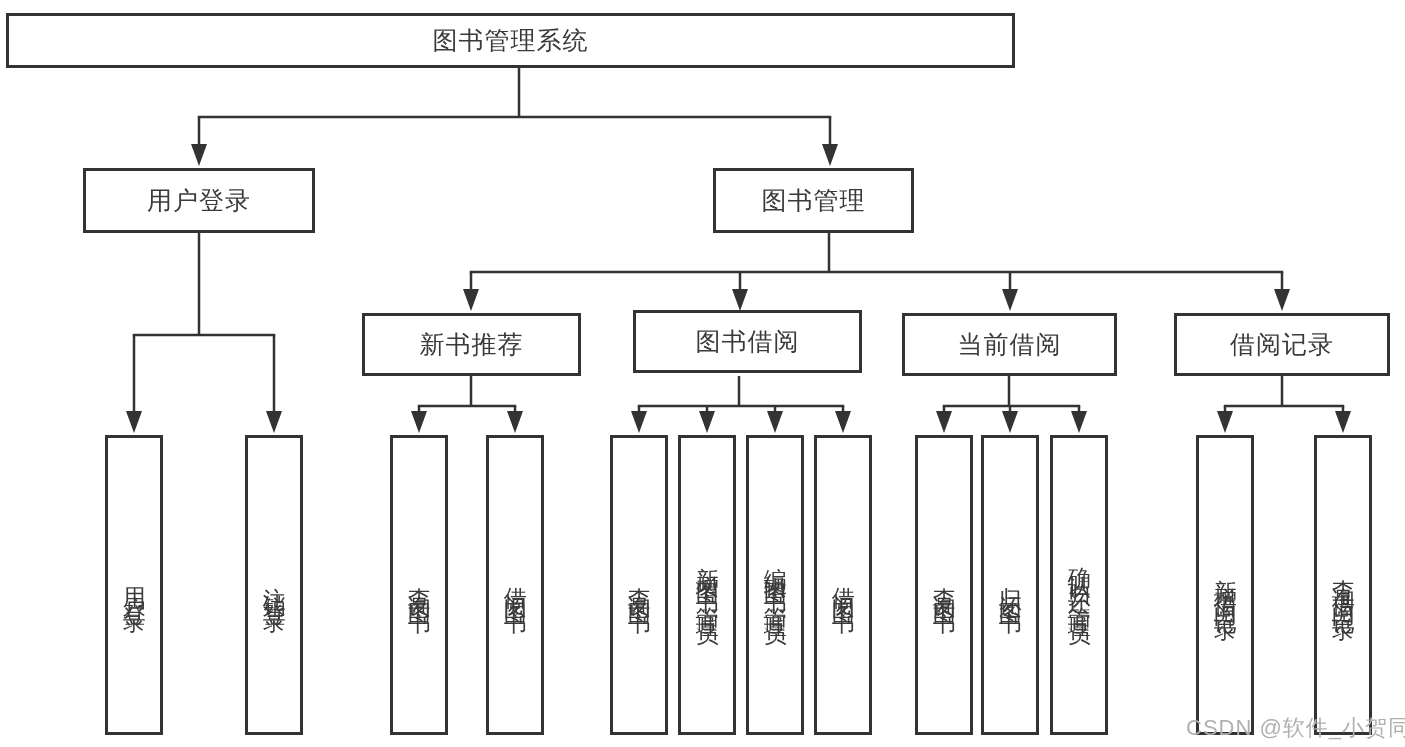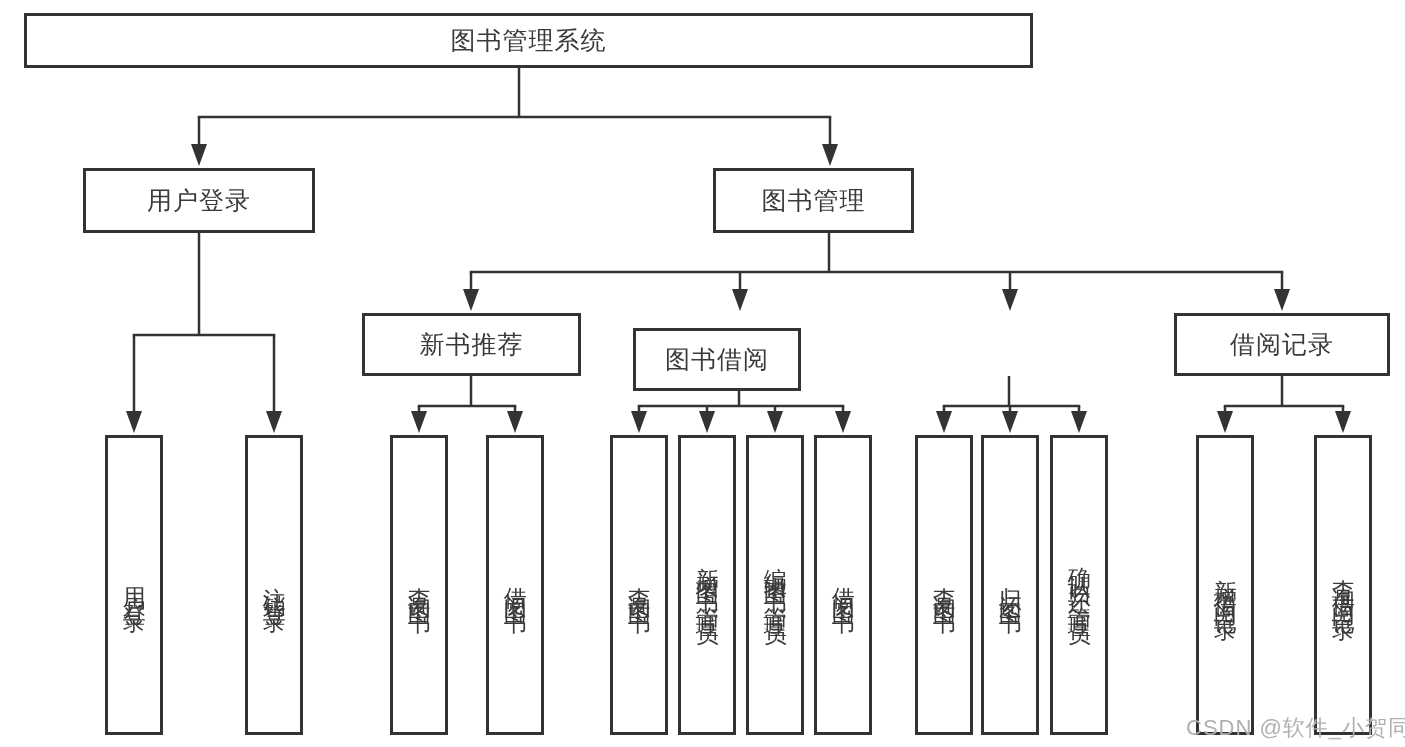--- a/index.html
+++ b/index.html
@@ -107,36 +107,39 @@
       <polygon points="775,433 767,411 783,411"></polygon>
       <polygon points="843,433 835,411 851,411"></polygon>
       <polygon points="944,433 936,411 952,411"></polygon>
       <polygon points="1010,433 1002,411 1018,411"></polygon>
       <polygon points="1079,433 1071,411 1087,411"></polygon>
       <polygon points="1225,433 1217,411 1233,411"></polygon>
       <polygon points="1343,433 1335,411 1351,411"></polygon>
     </g>
   </svg>
 
-  <div class="node h-node" style="left:24px;top:13px;width:1009px;height:55px">
+  <div class="node h-node" style="left:6px;top:13px;width:1009px;height:55px">
     <span>图书管理系统</span>
   </div>
 
   <div class="node h-node" style="left:83px;top:168px;width:232px;height:65px">
     <span>用户登录</span>
   </div>
   <div class="node h-node" style="left:713px;top:168px;width:201px;height:65px">
     <span>图书管理</span>
   </div>
 
   <div class="node h-node" style="left:362px;top:313px;width:219px;height:63px">
     <span>新书推荐</span>
   </div>
-  <div class="node h-node" style="left:633px;top:328px;width:168px;height:63px">
+  <div class="node h-node" style="left:633px;top:310px;width:229px;height:63px">
     <span>图书借阅</span>
+  </div>
+  <div class="node h-node" style="left:902px;top:313px;width:215px;height:63px">
+    <span>当前借阅</span>
   </div>
   <div class="node h-node" style="left:1174px;top:313px;width:216px;height:63px">
     <span>借阅记录</span>
   </div>
 
   <div class="node v-node" style="left:105px;top:435px">
     <span>用户登录</span>
   </div>
   <div class="node v-node" style="left:245px;top:435px">
     <span>注销登录</span>

